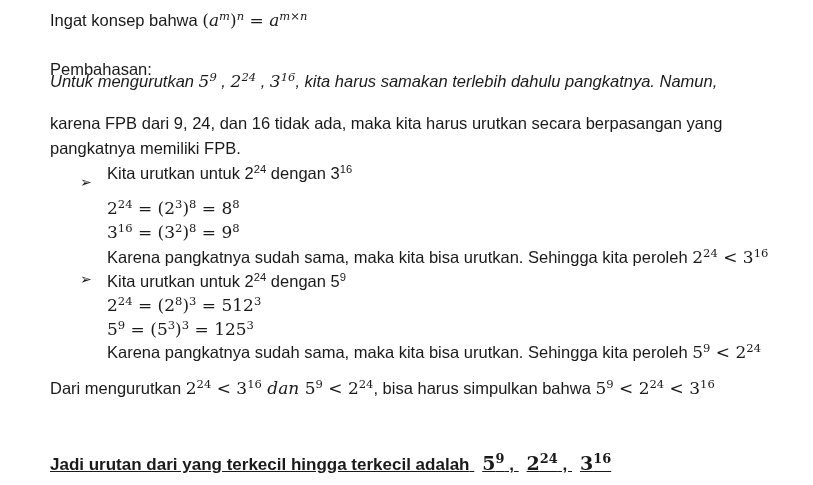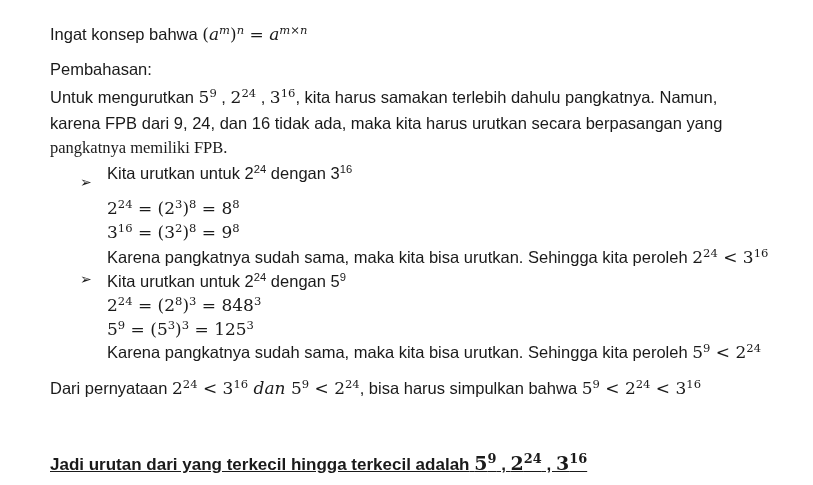--- a/index.html
+++ b/index.html
@@ -5,40 +5,40 @@
   html, body { margin:0; padding:0; background:#ffffff; }
   body { width:813px; height:485px; position:relative; overflow:hidden;
          font-family:"Liberation Sans", sans-serif; color:#1a1a1a; }
   .line { position:absolute; left:50px; font-size:16.5px; white-space:nowrap; line-height:22px; }
   .indent { left:107px; }
   .math { font-family:"DejaVu Serif", serif; font-size:17px; }
   .mi { font-family:"DejaVu Serif", serif; font-style:italic; }
   sup { font-size:0.68em; vertical-align:0.55em; line-height:0; }
   .bullet { position:absolute; left:80px; font-size:14px; }
   .final { font-weight:bold; text-decoration:underline; font-size:17px; }
-  .final .math { font-weight:bold; font-size:19px; }
+  .final .math { font-weight:bold; font-size:19px;margin-left:8px; }
 </style>
 </head>
 <body>
 
-<div class="line" style="top:23px;">
+<div class="line" style="top:9px;">
   <span>Ingat konsep bahwa</span>
   <span class="math">(<span class="mi">a</span><sup class="mi">m</sup>)<sup class="mi">n</sup> <span>=</span> <span class="mi">a</span><sup class="mi">m×n</sup></span>
 </div>
 
 <div class="line" style="top:58px;">Pembahasan:</div>
 
-<div class="line" style="top:86px;">
+<div class="line" style="top:70px;font-style:italic;">
   <span>Untuk mengurutkan</span>
   <span class="math"><span>5</span><sup>9</sup></span> ,
   <span class="math"><span>2</span><sup>24</sup></span> ,
   <span class="math"><span>3</span><sup>16</sup></span><span>, kita harus samakan terlebih dahulu pangkatnya. Namun,</span>
 </div>
 <div class="line" style="top:112px;text-align:right;">karena FPB dari 9, 24, dan 16 tidak ada, maka kita harus urutkan secara berpasangan yang</div>
-<div class="line" style="top:137px;font-family:Liberation Serif, serif;">pangkatnya memiliki FPB.</div>
+<div class="line" style="top:137px;">pangkatnya memiliki FPB.</div>
 
 <span class="bullet" style="top:174px;">➢</span>
 <div class="line indent" style="top:162px;">
   <span>Kita urutkan untuk</span>
   <span><span>2</span><sup>24</sup></span>
   <span>dengan</span>
   <span><span>3</span><sup>16</sup></span>
 </div>
 <div class="line indent math" style="top:197px;">
   <span>2</span><sup>24</sup> = (<span>2</span><sup>3</sup>)<sup>8</sup> = <span>8</span><sup>8</sup>
@@ -52,32 +52,32 @@
 </div>
 
 <span class="bullet" style="top:271px;">➢</span>
 <div class="line indent" style="top:270px;">
   <span>Kita urutkan untuk</span>
   <span><span>2</span><sup>24</sup></span>
   <span>dengan</span>
   <span><span>5</span><sup>9</sup></span>
 </div>
 <div class="line indent math" style="top:294px;">
-  <span>2</span><sup>24</sup> = (<span>2</span><sup>8</sup>)<sup>3</sup> = <span>848</span><sup>3</sup>
+  <span>2</span><sup>24</sup> = (<span>2</span><sup>8</sup>)<sup>3</sup> = <span>512</span><sup>3</sup>
 </div>
 <div class="line indent math" style="top:318px;">
   <span>5</span><sup>9</sup> = (<span>5</span><sup>3</sup>)<sup>3</sup> = <span>125</span><sup>3</sup>
 </div>
 <div class="line indent" style="top:341px;">
   <span>Karena pangkatnya sudah sama, maka kita bisa urutkan. Sehingga kita peroleh</span>
   <span class="math"><span>5</span><sup>9</sup> <span>&lt;</span> <span>2</span><sup>24</sup></span>
 </div>
 
 <div class="line" style="top:377px;">
-  <span>Dari pernyataan</span>
+  <span>Dari mengurutkan</span>
   <span class="math"><span>2</span><sup>24</sup> <span>&lt;</span> <span>3</span><sup>16</sup> <span class="mi">dan</span> <span>5</span><sup>9</sup> <span>&lt;</span> <span>2</span><sup>24</sup></span><span>, bisa harus simpulkan bahwa</span>
   <span class="math"><span>5</span><sup>9</sup> <span>&lt;</span> <span>2</span><sup>24</sup> <span>&lt;</span> <span>3</span><sup>16</sup></span>
 </div>
 
 <div class="line final" style="top:452px;">
   <span>Jadi urutan dari yang terkecil hingga terkecil adalah</span>
   <span class="math"><span>5</span><sup>9</sup></span> ,
   <span class="math"><span>2</span><sup>24</sup></span> ,
   <span class="math"><span>3</span><sup>16</sup></span>
 </div>

